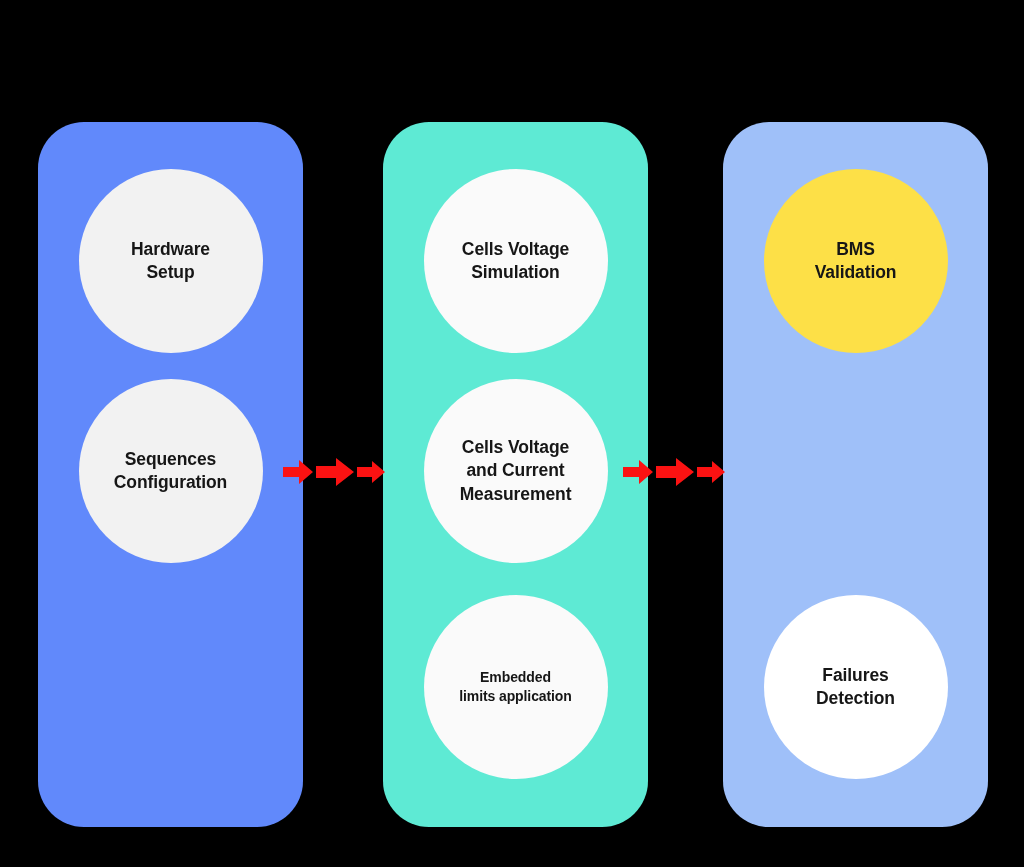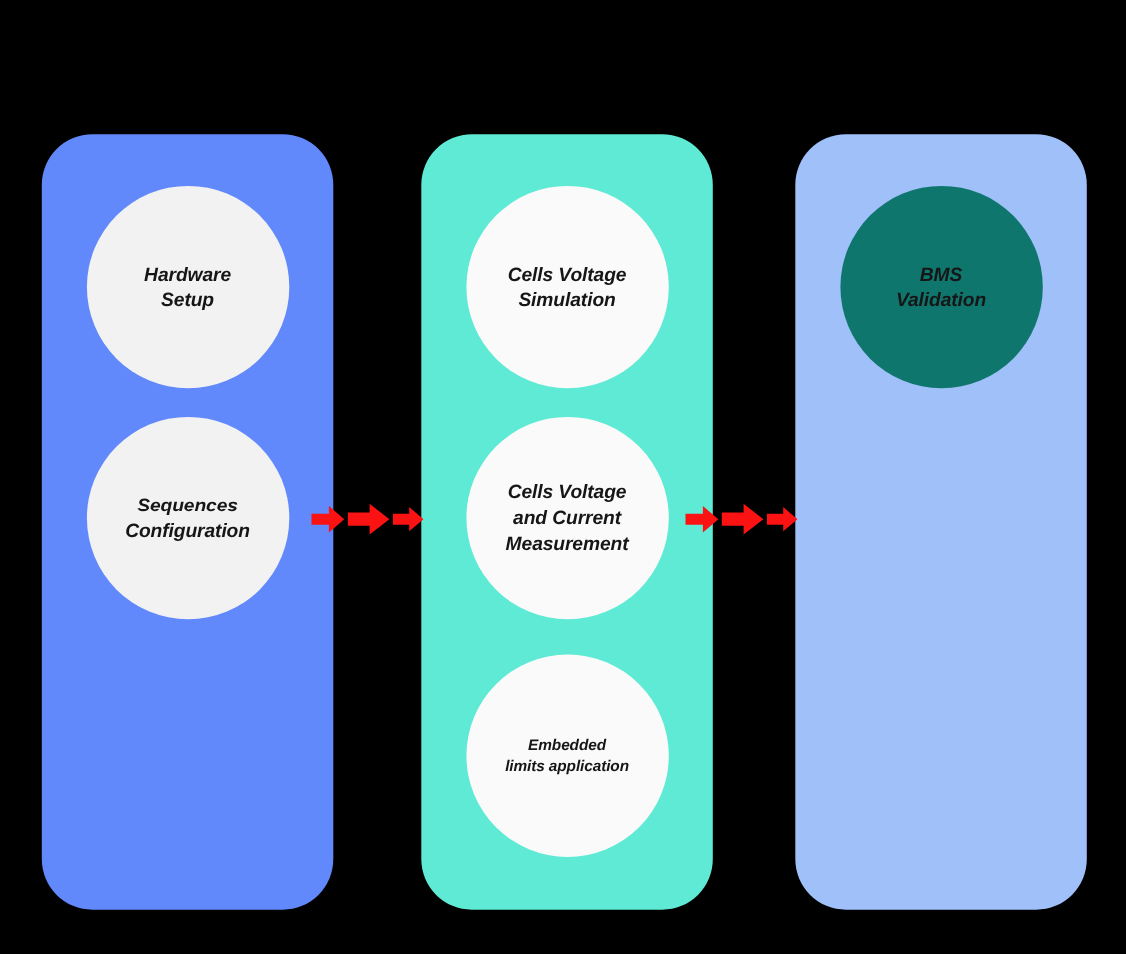--- a/index.html
+++ b/index.html
@@ -13,21 +13,20 @@
     height: 867px;
     font-family: "Liberation Sans", "DejaVu Sans", sans-serif;
     overflow: hidden;
   }
 
   #stage {
     position: relative;
     width: 895px;
     height: 867px;
     background: #000000;
-    font-style: italic;
   }
 
   
   .column {
     position: absolute;
     top: 122px;
     width: 265px;
     height: 705px;
     border-radius: 46px;
     box-sizing: border-box;
@@ -125,26 +124,30 @@
     </div>
 
     <div class="node-circle slot-2" style="background: rgb(250, 250, 250);">
       <span class="node-label wide">Embedded
 limits application</span>
     </div>
   </div>
 
   <div class="column" id="col-2" style="background: rgb(159, 192, 249);">
 
-    <div class="node-circle slot-0" style="background: #0f766e;">
+    <div class="node-circle slot-0" style="background: #fde047;">
       <span class="node-label">BMS
 Validation</span>
     </div>
 
 
+    <div class="node-circle slot-2" style="background: rgb(255, 255, 255);">
+      <span class="node-label">Failures
+Detection</span>
+    </div>
   </div>
 
   <div class="arrow-group" id="arrows-0">
     <span class="arrow a-small">
       <svg viewBox="0 0 30 26" width="30" height="26" aria-hidden="true">
         <polygon class="arrow-shape" points="0,8 16,8 16,1 30,13 16,25 16,18 0,18" fill="#FB1212"></polygon>
       </svg>
     </span>
     <span class="arrow-gap-1"></span>
     <span class="arrow a-medium">

